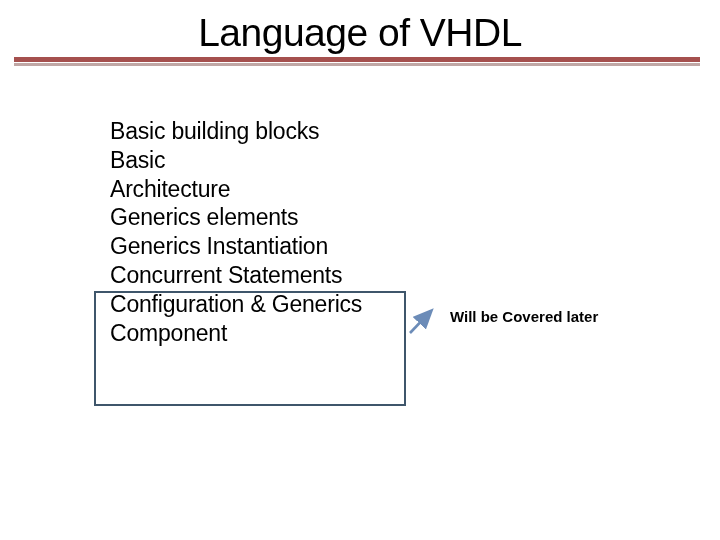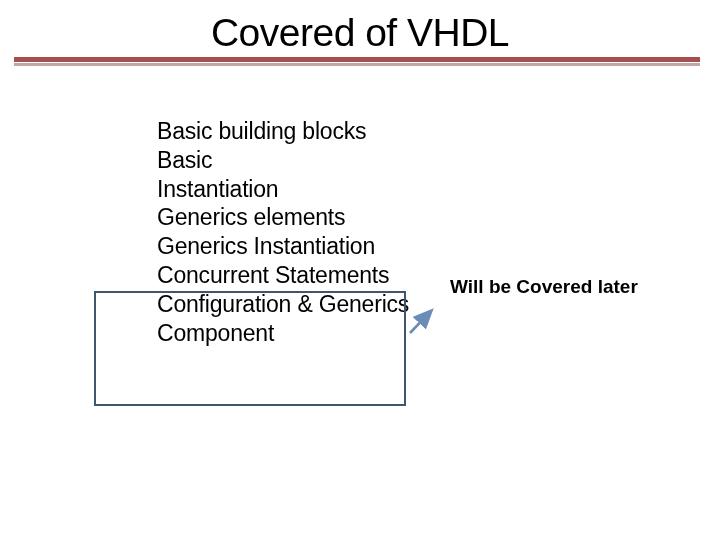--- a/index.html
+++ b/index.html
@@ -34,58 +34,58 @@
   .title-rule .rule-dark{width:100%;height:5px;background:var(--rule-dark);}
   .title-rule .rule-light{width:100%;height:3px;background:var(--rule-light);margin-top:1px;}
   .content-list{
     position:absolute;
     left:110px;top:117px;
     font-size:23px;
     line-height:28.8px;
     letter-spacing:-0.2px;
     color:var(--text);
   }
-  .list-item{white-space:nowrap;margin-left:47px;}
+  .list-item{white-space:nowrap;}
   .highlight-box{
     position:absolute;
     left:94px;top:291px;
     width:312px;height:115px;
     border:2.5px solid var(--box-border);
     background:transparent;
   }
   .arrow-svg{
     position:absolute;
     left:402px;top:300px;
     width:44px;height:40px;
   }
   .annotation-label{
     position:absolute;
-    left:450px;top:276px;
-    font-size:19px;
+    left:450px;top:308px;
+    font-size:15px;
     font-weight:700;
     color:var(--text);
     white-space:nowrap;
   }
 </style>
 </head>
 <body>
 
 <div class="slide">
 
-  <h1 class="slide-title">Covered of VHDL</h1>
+  <h1 class="slide-title">Language of VHDL</h1>
 
   <div class="title-rule">
     <div class="rule-dark"></div>
     <div class="rule-light"></div>
   </div>
 
   <div class="content-list">
     <div class="list-item">Basic building blocks</div>
     <div class="list-item">Basic</div>
-    <div class="list-item">Instantiation</div>
+    <div class="list-item">Architecture</div>
     <div class="list-item">Generics elements</div>
     <div class="list-item">Generics Instantiation</div>
     <div class="list-item">Concurrent Statements</div>
     <div class="list-item">Configuration &amp; Generics</div>
     <div class="list-item">Component</div>
   </div>
 
   <div class="highlight-box"></div>
 
   <svg class="arrow-svg" viewBox="0 0 44 40" xmlns="http://www.w3.org/2000/svg">

